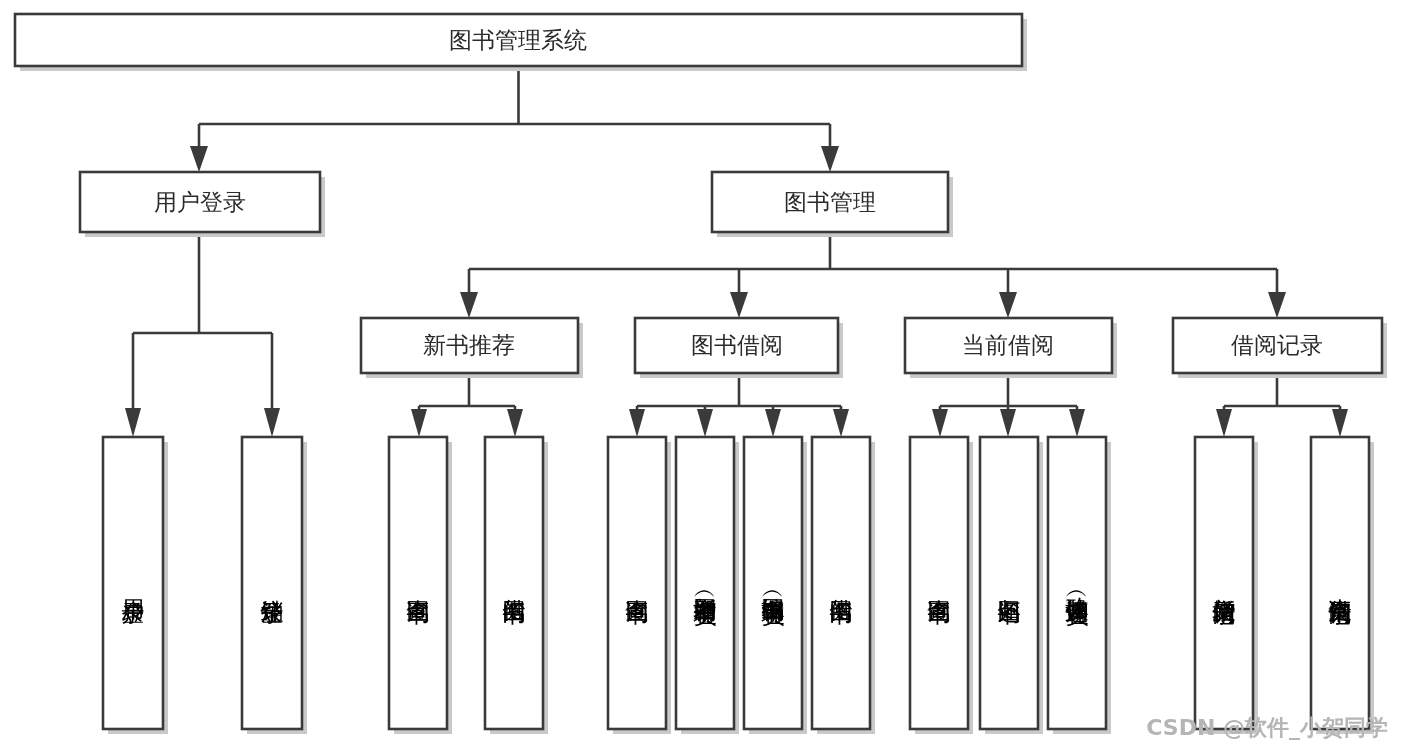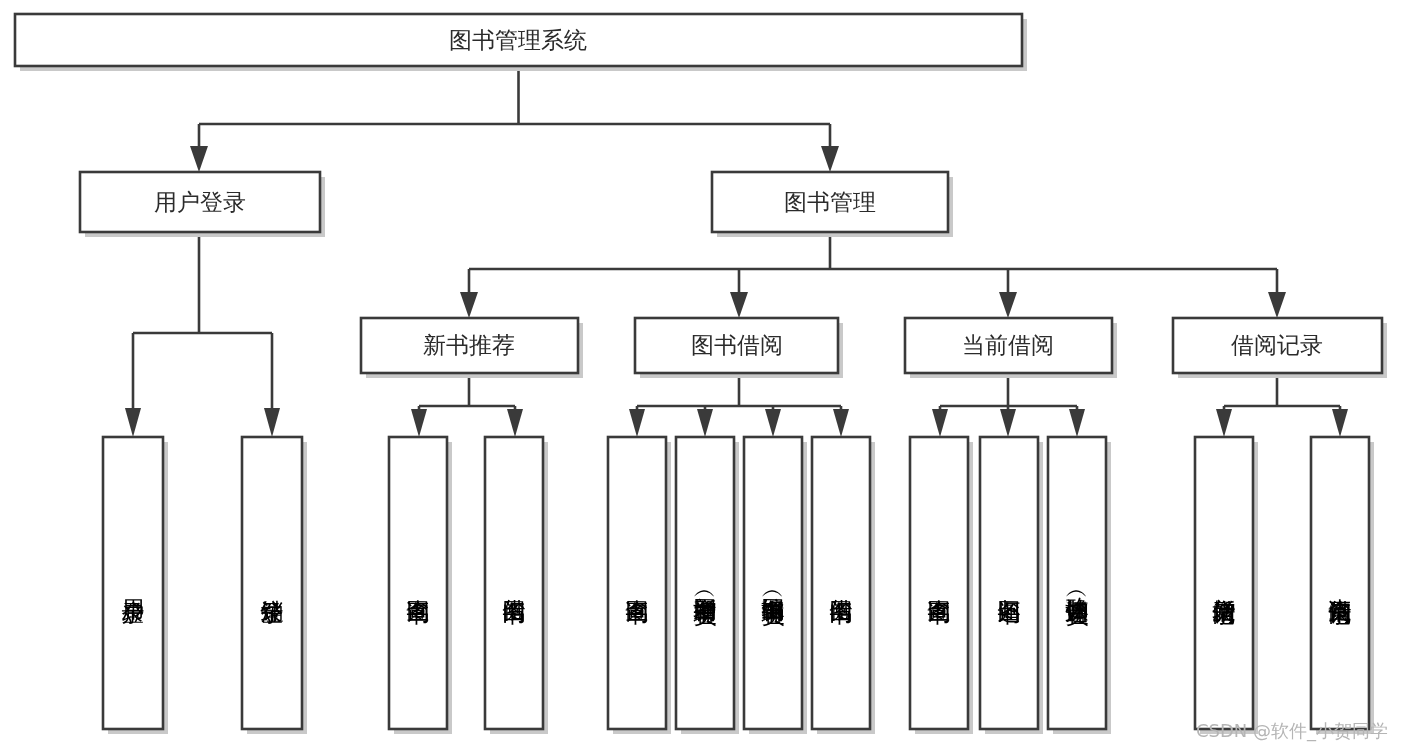--- a/index.html
+++ b/index.html
@@ -69,24 +69,25 @@
     justify-content: center;
     width: 100%;
     height: 100%;
     overflow: hidden;
   }
   .watermark {
     position: absolute;
     right: 6px;
     bottom: 4px;
     font-family: "DejaVu Sans", "Liberation Sans", sans-serif;
-    font-size: 18px;
+    font-size: 22px;
     color: #b5b5b5;
     white-space: nowrap;
     pointer-events: none;
+    font-weight: bold;
   }
 </style>
 </head>
 <body>
 
 <div id="diagram-root">
 
   <svg id="flow" viewBox="0 0 1405 747" xmlns="http://www.w3.org/2000/svg">
 
     <defs>

